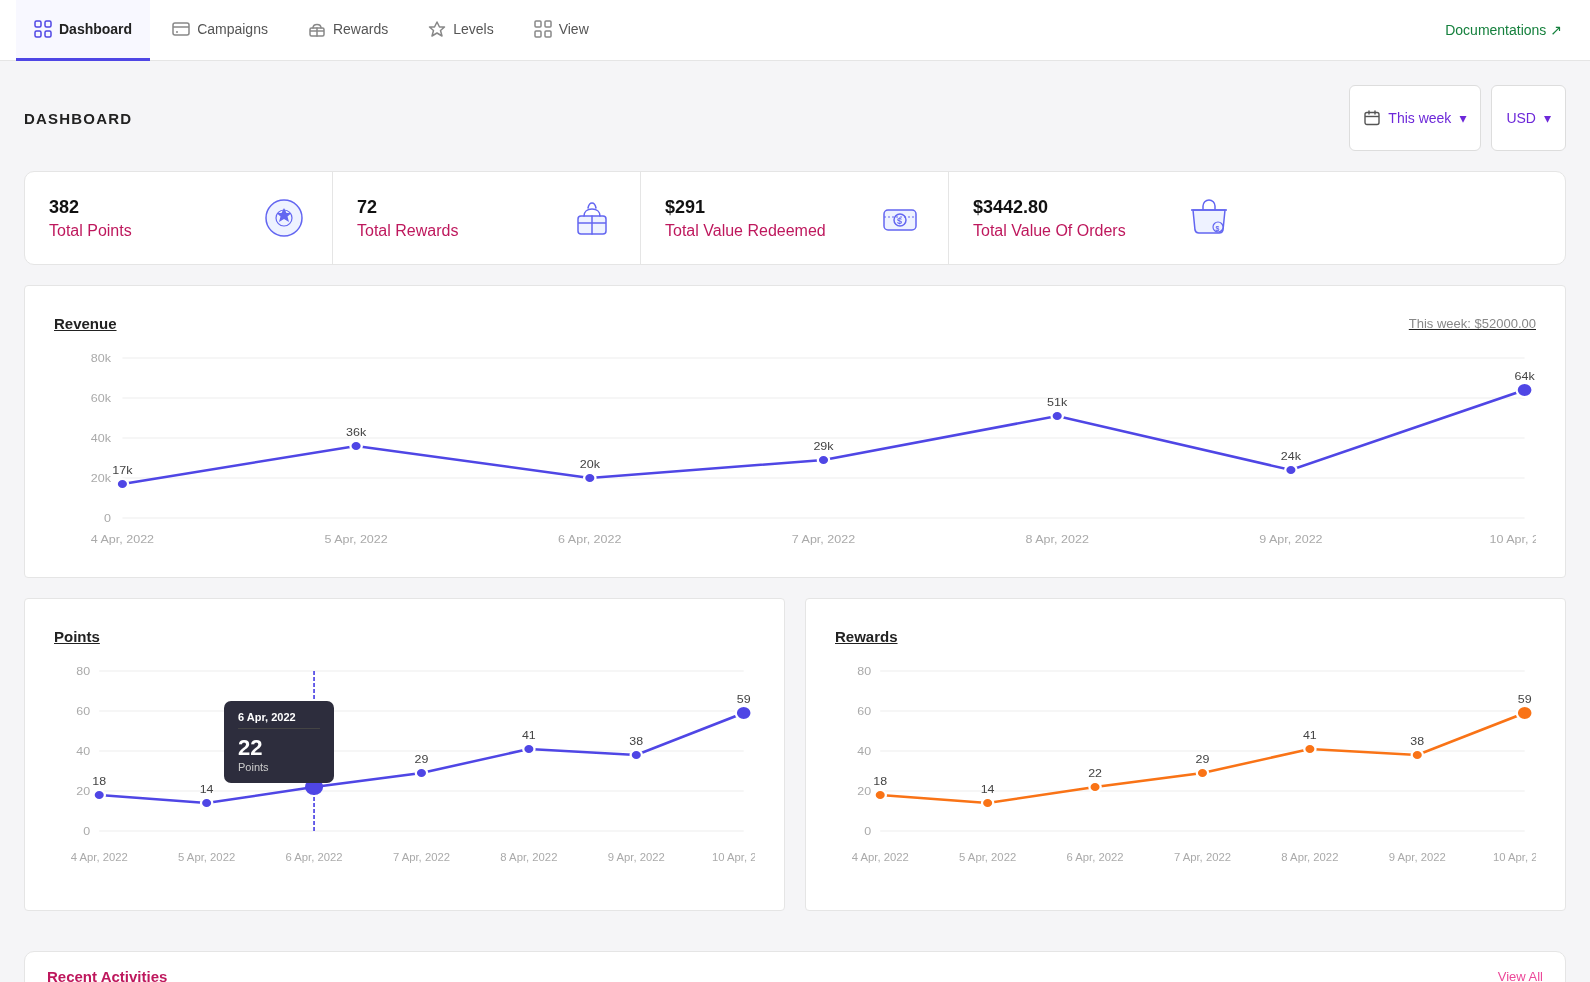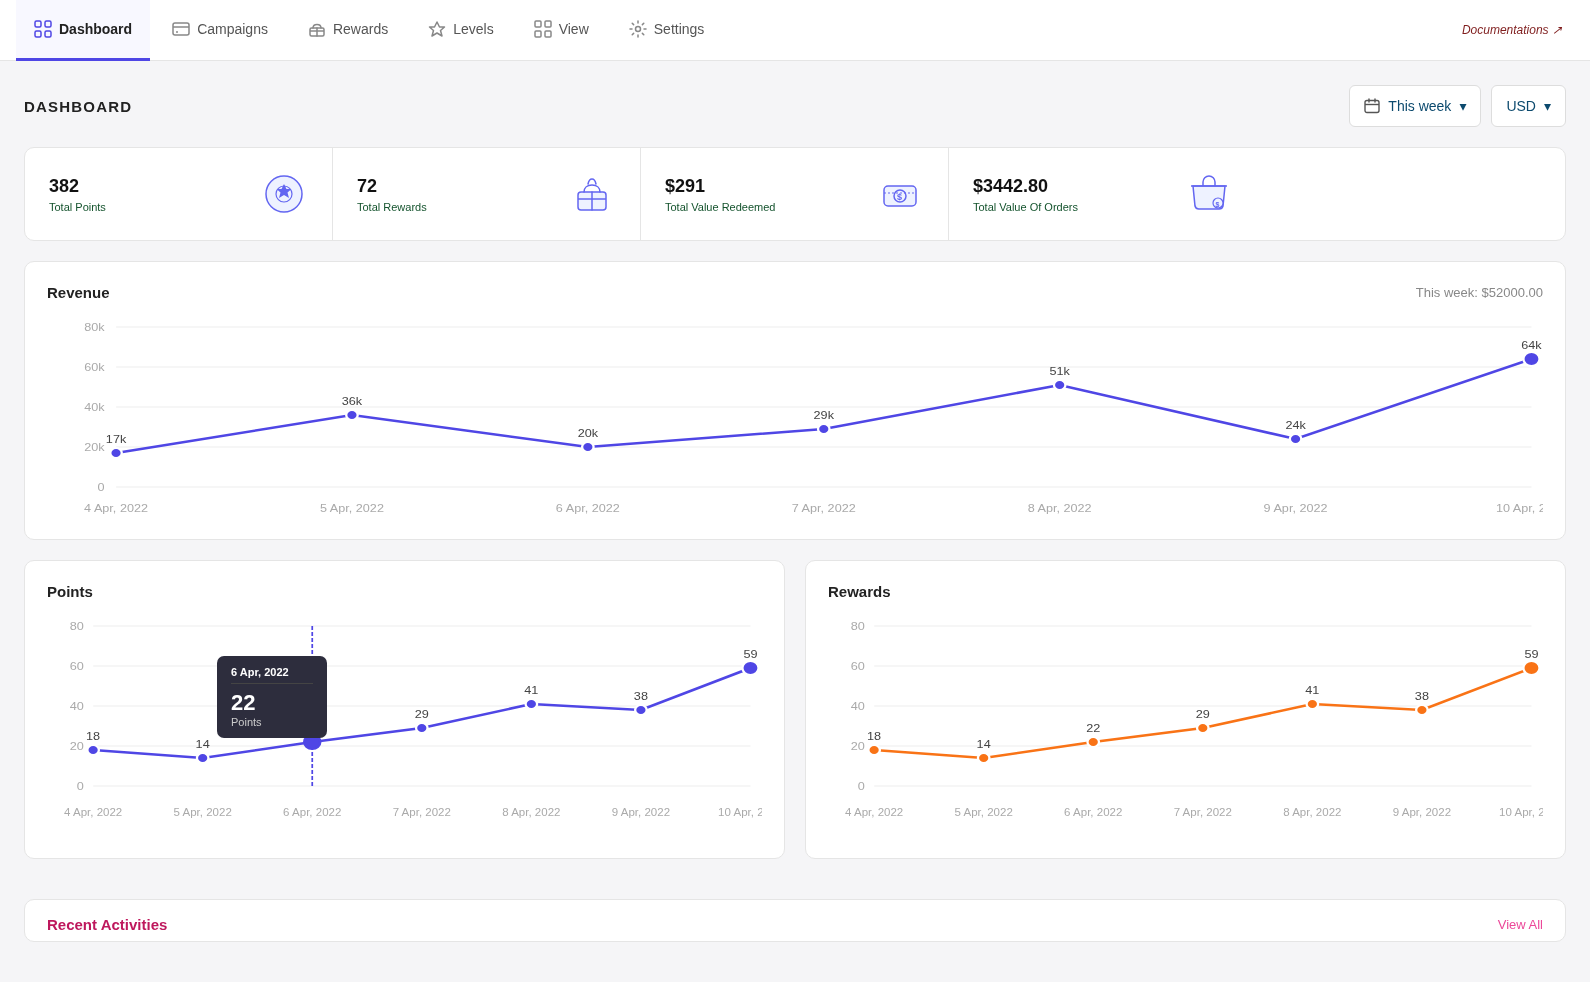--- a/index.html
+++ b/index.html
@@ -4,40 +4,40 @@
   <style>
     * { box-sizing: border-box; margin: 0; padding: 0; }
     body { font-family: -apple-system, BlinkMacSystemFont, 'Segoe UI', sans-serif; background: #f5f5f7; color: #222; font-size: 14px; }
 
     
     .nav { display: flex; align-items: center; background: #fff; border-bottom: 1px solid #e5e5e5; height: 61px; padding: 0 16px; gap: 4px; }
     .nav-item { display: flex; align-items: center; gap: 7px; padding: 0 18px; height: 61px; cursor: pointer; color: #555; font-size: 14px; border-bottom: 3px solid transparent; white-space: nowrap; }
     .nav-item.active { color: #222; border-bottom: 3px solid #4f46e5; font-weight: 600; background: #f8f8ff; }
     .nav-icon { font-size: 16px; color: #888; }
     .nav-item.active .nav-icon { color: #4f46e5; }
-    .nav-docs { margin-left: auto; display: flex; align-items: center; gap: 5px; color: #7f1d1d; cursor: pointer; font-size: 12px; padding: 0 12px; font-style: italic; }
+    .nav-docs { margin-left: auto; display: flex; align-items: center; gap: 5px; color: #15803d; cursor: pointer; font-size: 14px; padding: 0 12px; }
 
     
     .main { padding: 24px 24px 0; }
 
     
     .header-row { display: flex; align-items: center; justify-content: space-between; margin-bottom: 20px; }
     .page-title { font-size: 15px; font-weight: 700; letter-spacing: 0.08em; color: #222; }
     .header-controls { display: flex; gap: 10px; }
-    .dropdown-btn { display: flex; align-items: center; gap: 8px; border: 1px solid #ddd; background: #fff; border-radius: 6px; padding: 12px 14px; cursor: pointer; font-size: 14px; color: #0c4a6e; }
+    .dropdown-btn { display: flex; align-items: center; gap: 8px; border: 1px solid #ddd; background: #fff; border-radius: 6px; padding: 24px 14px; cursor: pointer; font-size: 14px; color: #6d28d9; }
 
     
     .stat-cards { display: grid; grid-template-columns: repeat(5, 1fr); gap: 0; background: #fff; border: 1px solid #e5e5e5; border-radius: 10px; margin-bottom: 20px; overflow: hidden; }
     .stat-card { padding: 22px 24px; display: flex; align-items: center; justify-content: space-between; border-right: 1px solid #e5e5e5; }
     .stat-card:last-child { border-right: none; }
     .stat-value { font-size: 18px; font-weight: 700; color: #111; }
-    .stat-label { font-size: 11px; color: #14532d; margin-top: 4px; }
-
-    
-    .chart-card { background: #fff; border: 1px solid #e5e5e5; border-radius: 10px; padding: 22px; margin-bottom: 20px; }
+    .stat-label { font-size: 16px; color: #be185d; margin-top: 4px; }
+
+    
+    .chart-card { background: #fff; border: 1px solid #e5e5e5; border-radius: 4px; padding: 29px; margin-bottom: 20px; text-decoration: underline; }
     .chart-header { display: flex; justify-content: space-between; align-items: center; margin-bottom: 16px; }
     .chart-title { font-size: 15px; font-weight: 600; color: #222; }
     .chart-subtitle { font-size: 13px; color: #888; }
 
     
     svg { display: block; }
 
     
     .two-col { display: grid; grid-template-columns: 1fr 1fr; gap: 20px; margin-bottom: 20px; }
 
@@ -94,29 +94,20 @@
   <div class="nav-item">
     <span class="nav-icon">
       <svg width="18" height="18" viewBox="0 0 18 18" fill="none">
           <rect x="1" y="1" width="6" height="6" rx="1" stroke="#888" stroke-width="1.5"></rect>
           <rect x="11" y="1" width="6" height="6" rx="1" stroke="#888" stroke-width="1.5"></rect>
           <rect x="1" y="11" width="6" height="6" rx="1" stroke="#888" stroke-width="1.5"></rect>
           <rect x="11" y="11" width="6" height="6" rx="1" stroke="#888" stroke-width="1.5"></rect>
         </svg>
     </span>
     <span>View</span>
-  </div>
-  <div class="nav-item">
-    <span class="nav-icon">
-      <svg width="18" height="18" viewBox="0 0 18 18" fill="none">
-          <circle cx="9" cy="9" r="2.5" stroke="#888" stroke-width="1.5"></circle>
-          <path d="M9 1v2M9 15v2M1 9h2M15 9h2M3.22 3.22l1.41 1.41M13.37 13.37l1.41 1.41M3.22 14.78l1.41-1.41M13.37 4.63l1.41-1.41" stroke="#888" stroke-width="1.5" stroke-linecap="round"></path>
-        </svg>
-    </span>
-    <span>Settings</span>
   </div>
   <div class="nav-docs">
     <span>Documentations ↗</span>
   </div>
 </nav>
 
 <div class="main">
 
   <div class="header-row">
     <span class="page-title">DASHBOARD</span>

